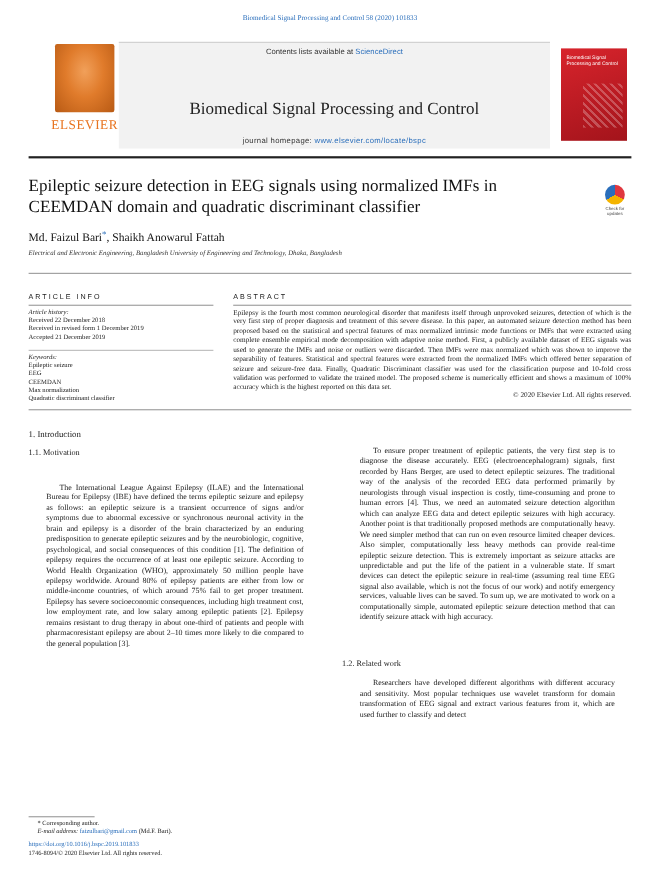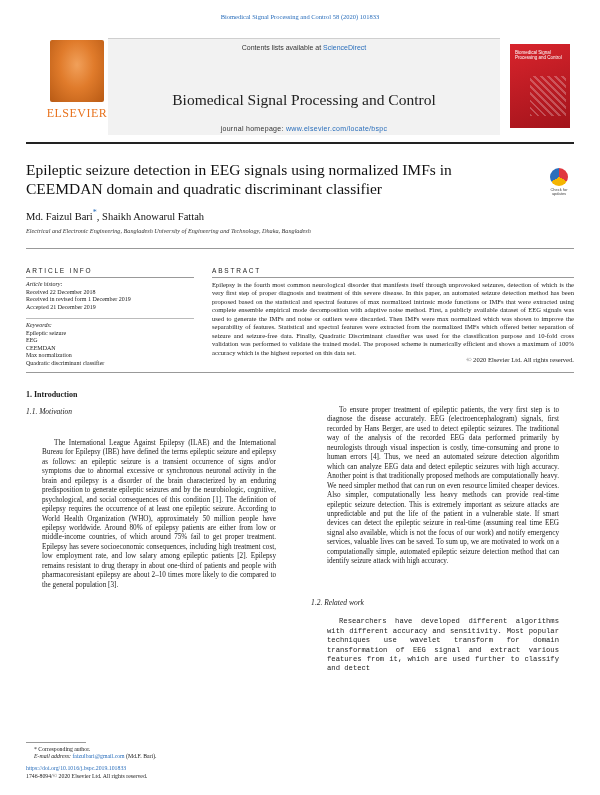--- a/index.html
+++ b/index.html
@@ -60,22 +60,22 @@
   .keywords { top: 322px; }
 
   .abstract { top: 281px; left: 212px; width: 362px; font-size: 6.6px; line-height: 8.45px;
               text-align: justify; color: #222; }
   .copyright { top: 356px; left: 212px; width: 362px; text-align: right; font-size: 6.6px; color: #222; }
   .rule-mid { top: 372px; left: 26px; width: 548px; height: 1px; background: #999; }
 
   .col { font-size: 7.2px; line-height: 9.45px; text-align: justify; color: #1a1a1a; }
   .col-left { left: 26px; width: 266px; }
   .col-right { left: 311px; width: 264px; }
-  .h1 { font-family: "Liberation Serif", serif; font-size: 8px; font-weight: bold; }
-  .h2 { font-size: 7.5px; font-style: italic; }
+  .h1 { font-family: "Liberation Serif", serif; font-size: 8px; font-weight: normal; }
+  .h2 { font-size: 7.5px; }
   .para { text-indent: 12px; margin: 16px; }
 
   .fn-rule { top: 742px; left: 26px; width: 60px; height: 1px; background: #999; }
   .footnote { left: 26px; width: 266px; font-size: 5.8px; line-height: 7.2px; color: #222; }
 </style>
 </head>
 <body>
 
 <div class="abs running-head">Biomedical Signal Processing and Control 58 (2020) 101833</div>
 
@@ -140,21 +140,21 @@
 
 <div class="abs col col-left" style="top:390px;">
   <div class="h1">1.  Introduction</div>
   <div class="h2" style="margin-top:8px;">1.1.  Motivation</div>
   <p class="para" style="margin-top:22px;">The International League Against Epilepsy (ILAE) and the International Bureau for Epilepsy (IBE) have defined the terms epileptic seizure and epilepsy as follows: an epileptic seizure is a transient occurrence of signs and/or symptoms due to abnormal excessive or synchronous neuronal activity in the brain and epilepsy is a disorder of the brain characterized by an enduring predisposition to generate epileptic seizures and by the neurobiologic, cognitive, psychological, and social consequences of this condition [1]. The definition of epilepsy requires the occurrence of at least one epileptic seizure. According to World Health Organization (WHO), approximately 50 million people have epilepsy worldwide. Around 80% of epilepsy patients are either from low or middle-income countries, of which around 75% fail to get proper treatment. Epilepsy has severe socioeconomic consequences, including high treatment cost, low employment rate, and low salary among epileptic patients [2]. Epilepsy remains resistant to drug therapy in about one-third of patients and people with pharmacoresistant epilepsy are about 2–10 times more likely to die compared to the general population [3].</p>
 </div>
 
 <div class="abs col col-right" style="top:390px;">
   <p class="para">To ensure proper treatment of epileptic patients, the very first step is to diagnose the disease accurately. EEG (electroencephalogram) signals, first recorded by Hans Berger, are used to detect epileptic seizures. The traditional way of the analysis of the recorded EEG data performed primarily by neurologists through visual inspection is costly, time-consuming and prone to human errors [4]. Thus, we need an automated seizure detection algorithm which can analyze EEG data and detect epileptic seizures with high accuracy. Another point is that traditionally proposed methods are computationally heavy. We need simpler method that can run on even resource limited cheaper devices. Also simpler, computationally less heavy methods can provide real-time epileptic seizure detection. This is extremely important as seizure attacks are unpredictable and put the life of the patient in a vulnerable state. If smart devices can detect the epileptic seizure in real-time (assuming real time EEG signal also available, which is not the focus of our work) and notify emergency services, valuable lives can be saved. To sum up, we are motivated to work on a computationally simple, automated epileptic seizure detection method that can identify seizure attack with high accuracy.</p>
   <div class="h2" style="margin-top:31px;">1.2.  Related work</div>
-  <p class="para" style="margin-top:10px;font-family:Liberation Mono, monospace;">Researchers have developed different algorithms with different accuracy and sensitivity. Most popular techniques use wavelet transform for domain transformation of EEG signal and extract various features from it, which are used further to classify and detect</p>
+  <p class="para" style="margin-top:10px;">Researchers have developed different algorithms with different accuracy and sensitivity. Most popular techniques use wavelet transform for domain transformation of EEG signal and extract various features from it, which are used further to classify and detect</p>
 </div>
 
 <div class="abs fn-rule"></div>
 <div class="abs footnote" style="top:746px;">
   <div style="padding-left:8px;">* Corresponding author.</div>
   <div style="padding-left:8px;">
     <i>E-mail address: </i><span class="link">faizulbari@gmail.com</span><span> (Md.F. Bari).</span>
   </div>
   <div style="margin-top:5px;" class="link">https://doi.org/10.1016/j.bspc.2019.101833</div>
   <div>1746-8094/© 2020 Elsevier Ltd. All rights reserved.</div>

